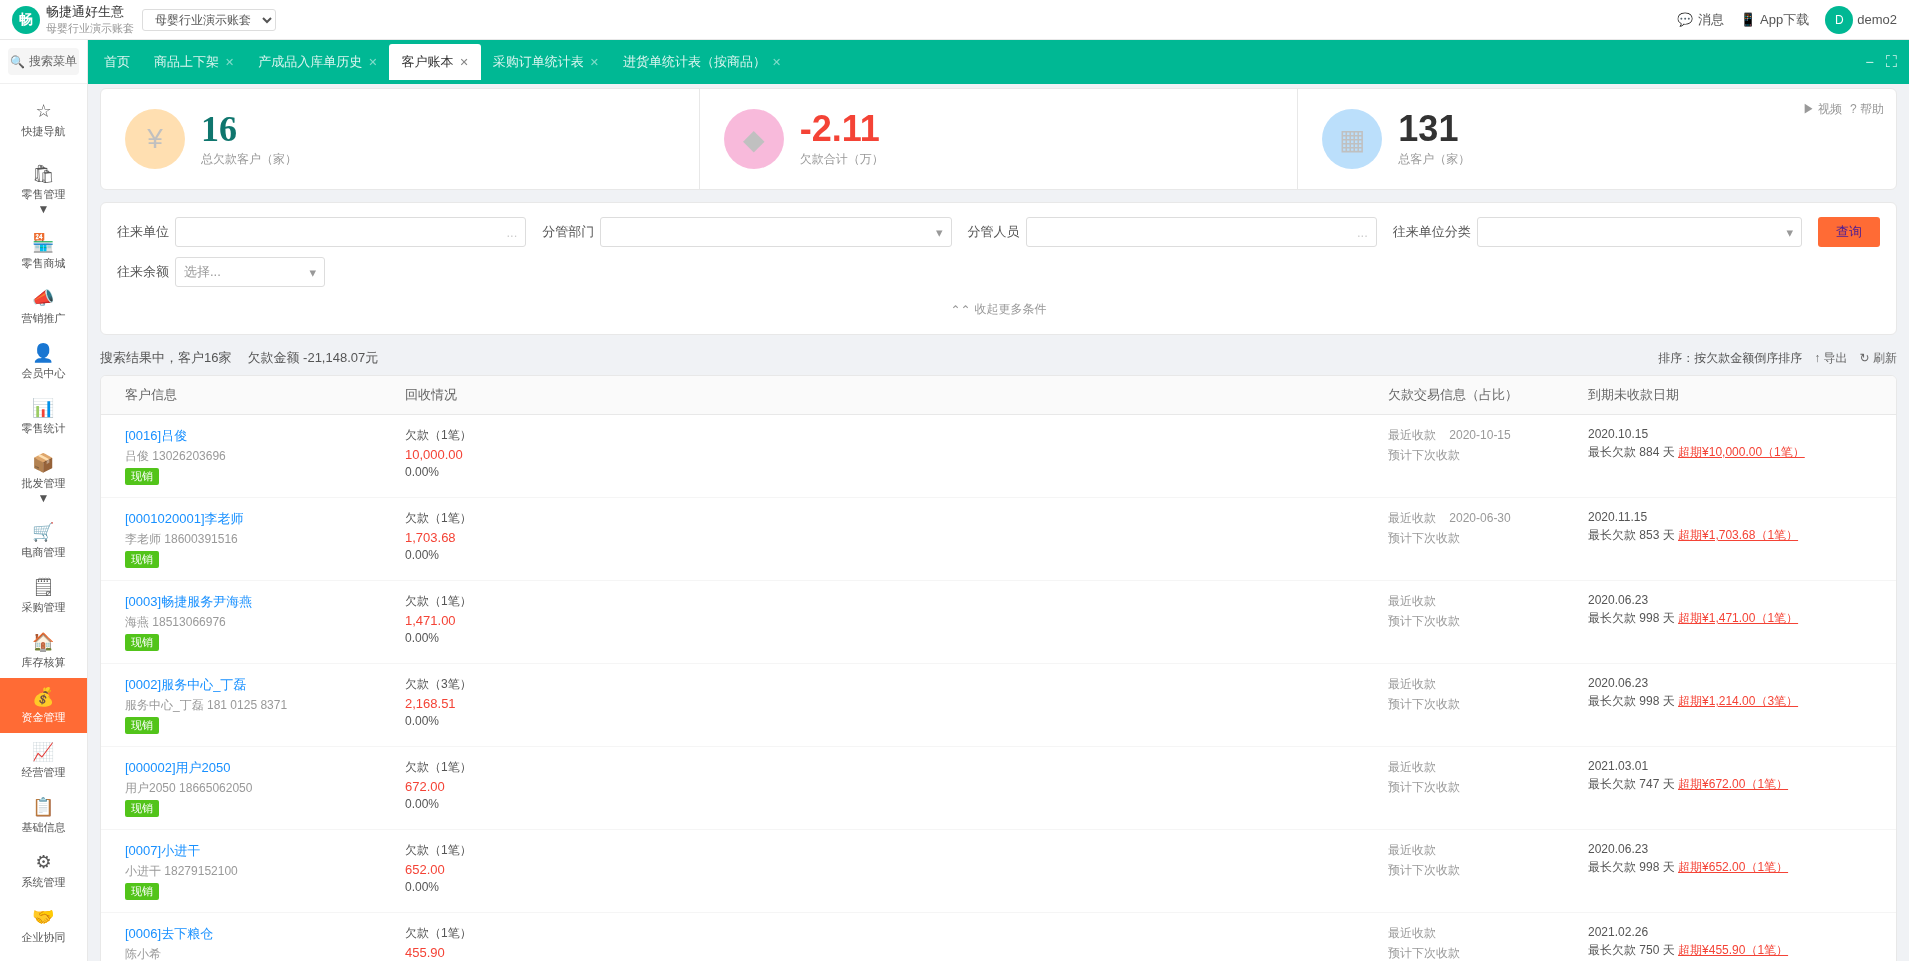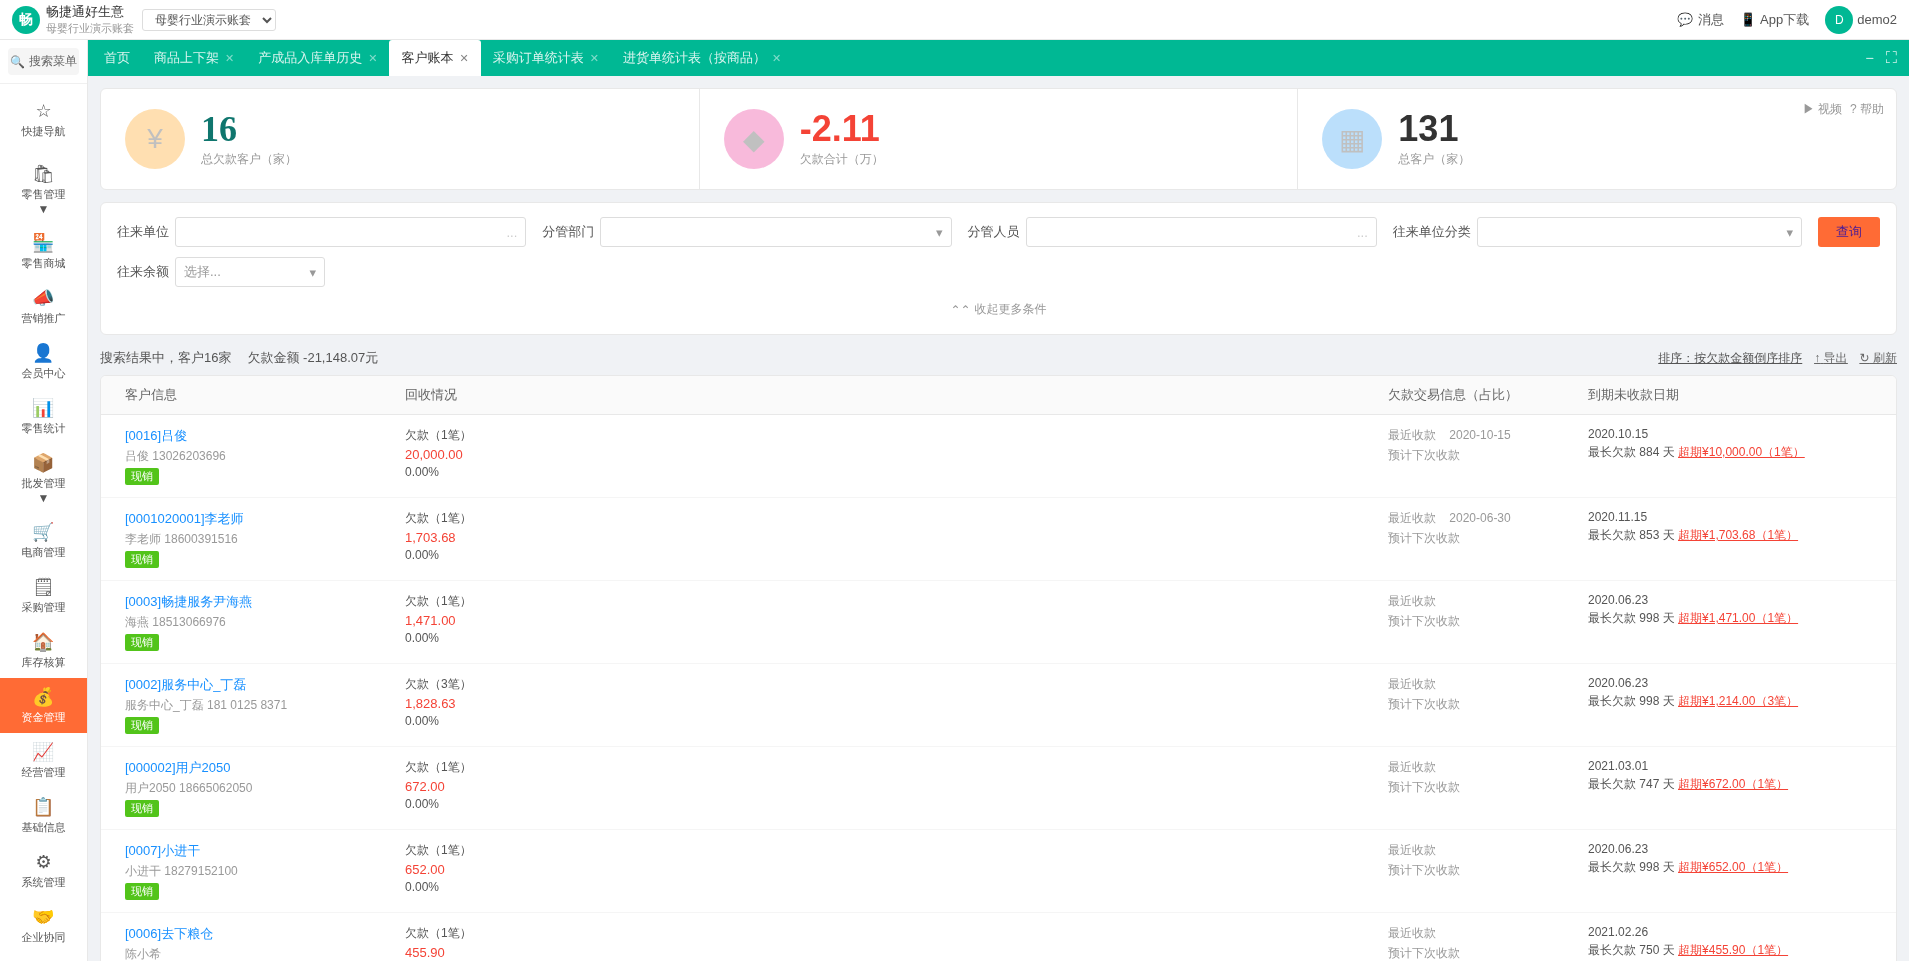--- a/index.html
+++ b/index.html
@@ -56,21 +56,21 @@
     .sidebar-item.active { background: #ff6b35; color: #fff; border-radius: 0; }
     .sidebar-item .icon { font-size: 18px; margin-bottom: 2px; }
     .sidebar-item-label { font-size: 11px; }
 
     
     .tab-bar {
       position: fixed;
       top: 40px;
       left: 88px;
       right: 0;
-      height: 36px;
+      height: 44px;
       background: #00b894;
       display: flex;
       align-items: center;
       z-index: 40;
       padding: 0 4px;
     }
     .tab-item {
       display: flex;
       align-items: center;
       padding: 0 12px;
@@ -198,21 +198,21 @@
     .result-bar {
       display: flex;
       align-items: center;
       justify-content: space-between;
       padding: 6px 0 8px;
       font-size: 13px;
       color: #555;
     }
     .result-bar-left { display: flex; gap: 16px; }
     .result-bar-right { display: flex; align-items: center; gap: 12px; font-size: 12px; color: #666; }
-    .result-bar-right span { cursor: pointer; text-decoration: underline; }
+    .result-bar-right span { cursor: pointer; }
     .sort-text { color: #555; }
 
     
     .data-table {
       background: #fff;
       border-radius: 6px;
       border: 1px solid #e8e8e8;
       overflow: hidden;
     }
     .table-header {
@@ -511,21 +511,21 @@
     </div>
 
     <div class="table-row">
       <div class="td">
         <span class="customer-name">[0016]吕俊</span>
         <span class="customer-phone">吕俊 13026203696</span>
         <span class="badge-green">现销</span>
       </div>
       <div class="td">
         <span class="debt-label">欠款（1笔）</span>
-        <span class="debt-amount">20,000.00</span>
+        <span class="debt-amount">10,000.00</span>
         <span class="debt-ratio">0.00%</span>
       </div>
       <div class="td">
         <span class="collection-date">最近收款&nbsp;&nbsp;&nbsp;&nbsp;2020-10-15</span>
         <span class="collection-next">预计下次收款</span>
       </div>
       <div class="td">
         <span class="due-date-text">2020.10.15</span>
         <span class="due-date-text">最长欠款 884 天&nbsp;<span class="overdue-text">超期¥10,000.00（1笔）</span></span>
       </div>
@@ -574,21 +574,21 @@
     </div>
 
     <div class="table-row">
       <div class="td">
         <span class="customer-name">[0002]服务中心_丁磊</span>
         <span class="customer-phone">服务中心_丁磊 181 0125 8371</span>
         <span class="badge-green">现销</span>
       </div>
       <div class="td">
         <span class="debt-label">欠款（3笔）</span>
-        <span class="debt-amount">1,828.63</span>
+        <span class="debt-amount">2,168.51</span>
         <span class="debt-ratio">0.00%</span>
       </div>
       <div class="td">
         <span class="collection-date">最近收款</span>
         <span class="collection-next">预计下次收款</span>
       </div>
       <div class="td">
         <span class="due-date-text">2020.06.23</span>
         <span class="due-date-text">最长欠款 998 天&nbsp;<span class="overdue-text">超期¥1,214.00（3笔）</span></span>
       </div>

